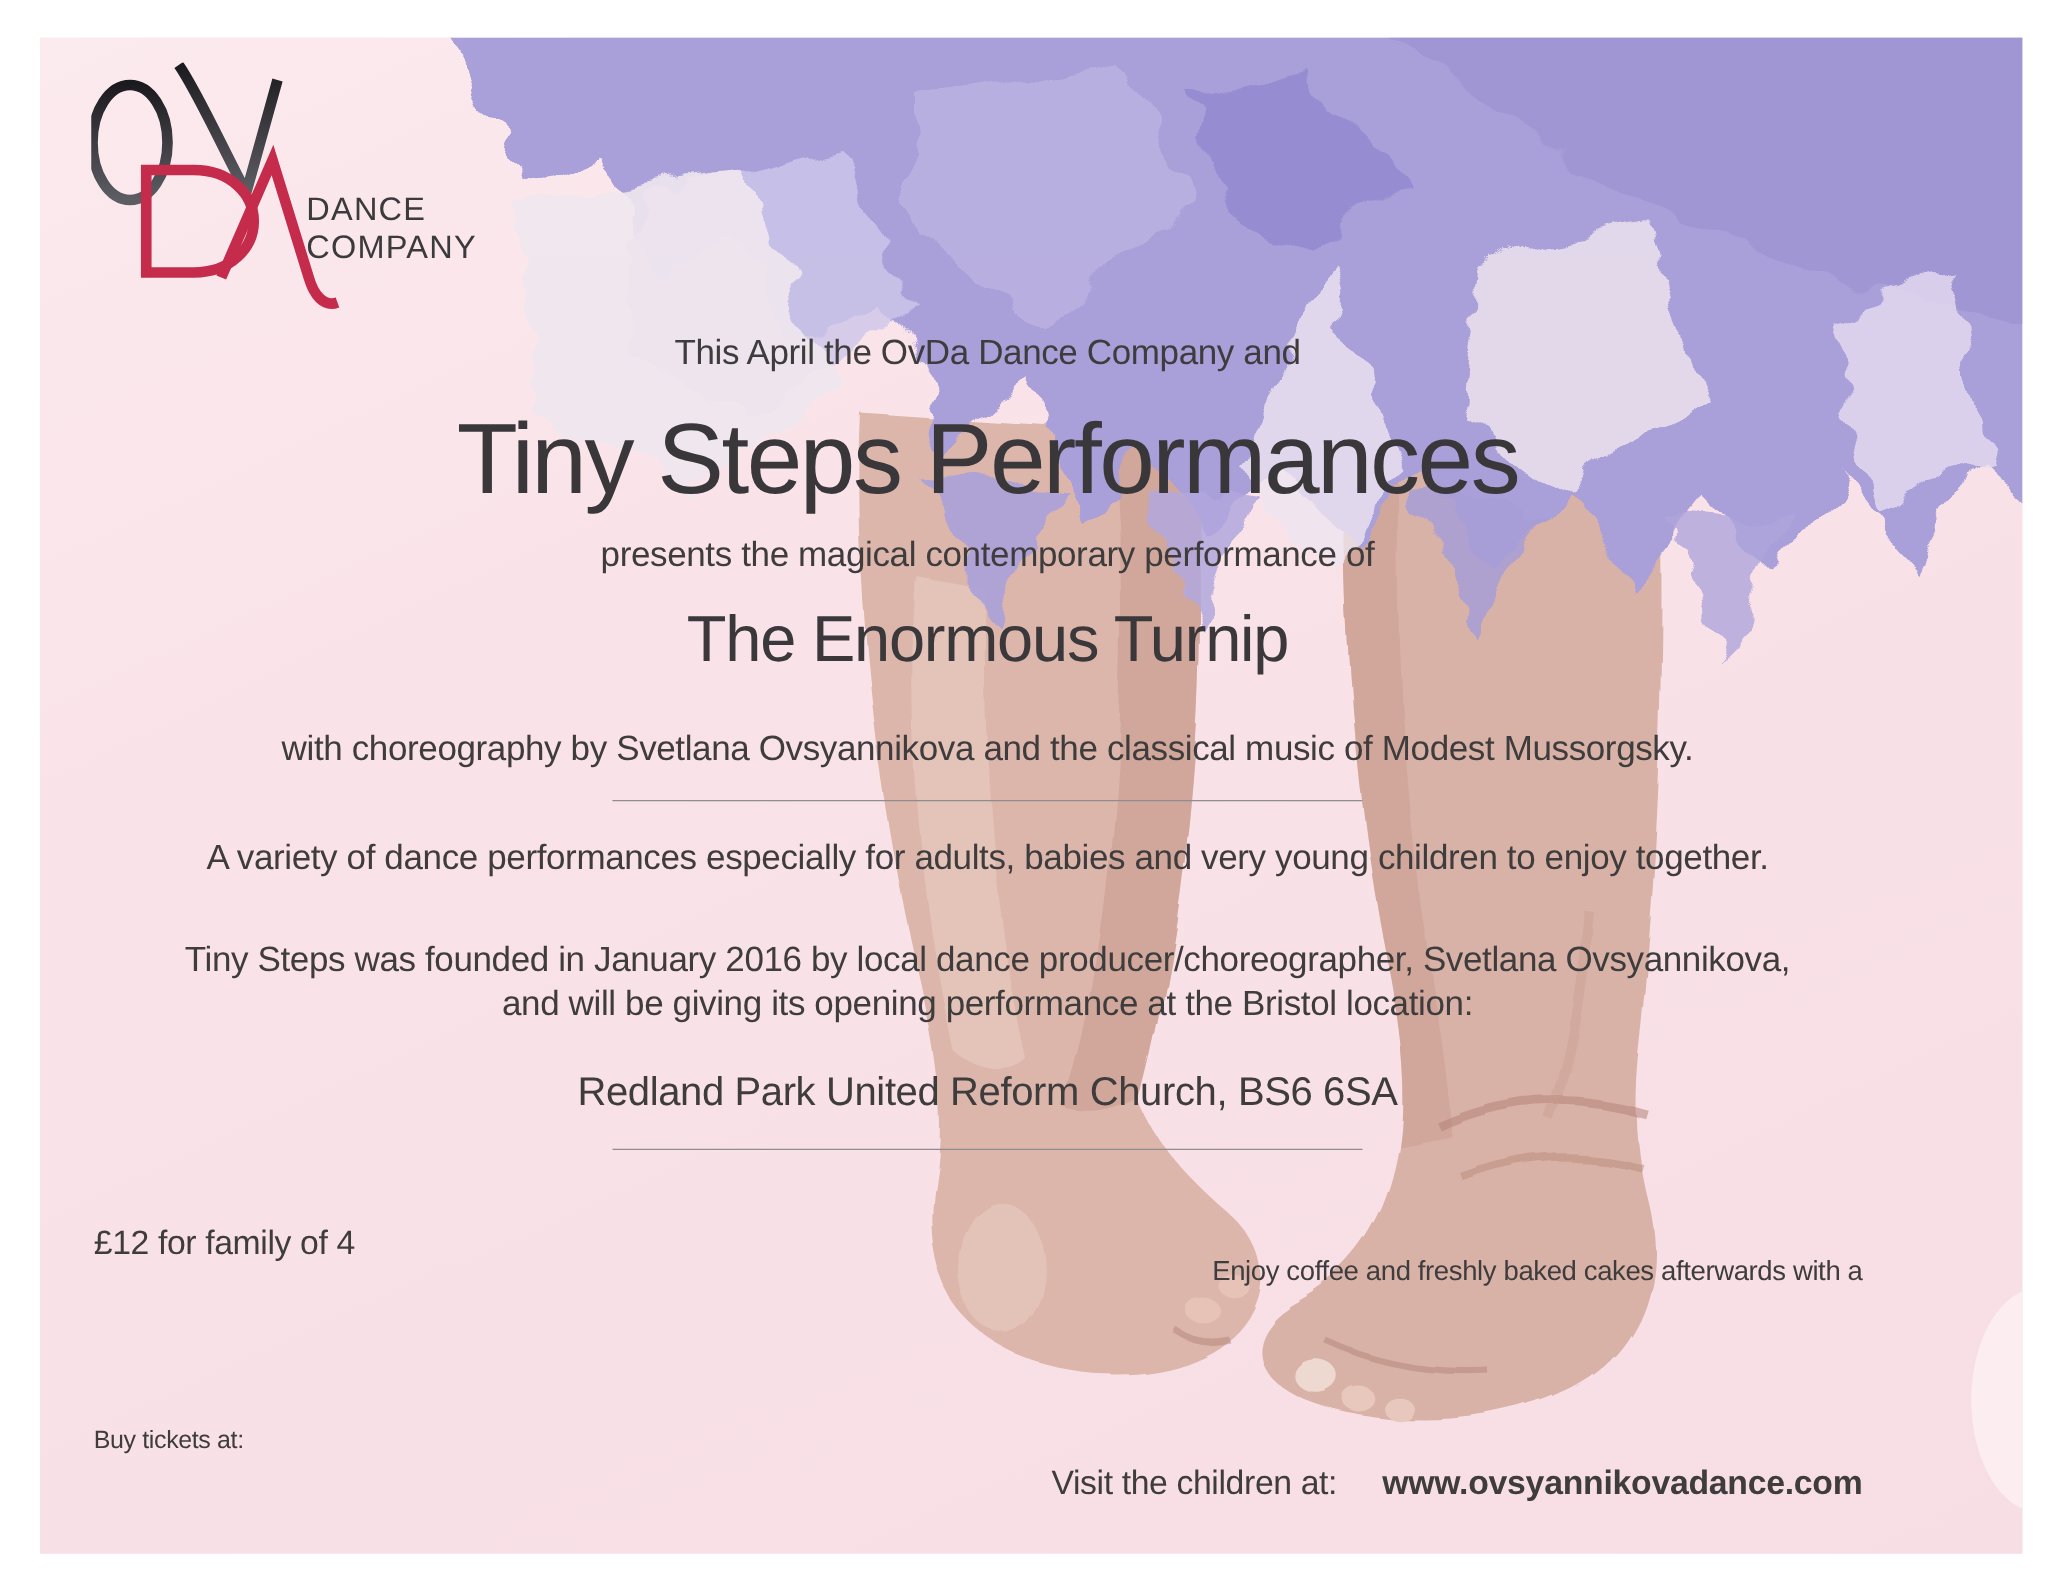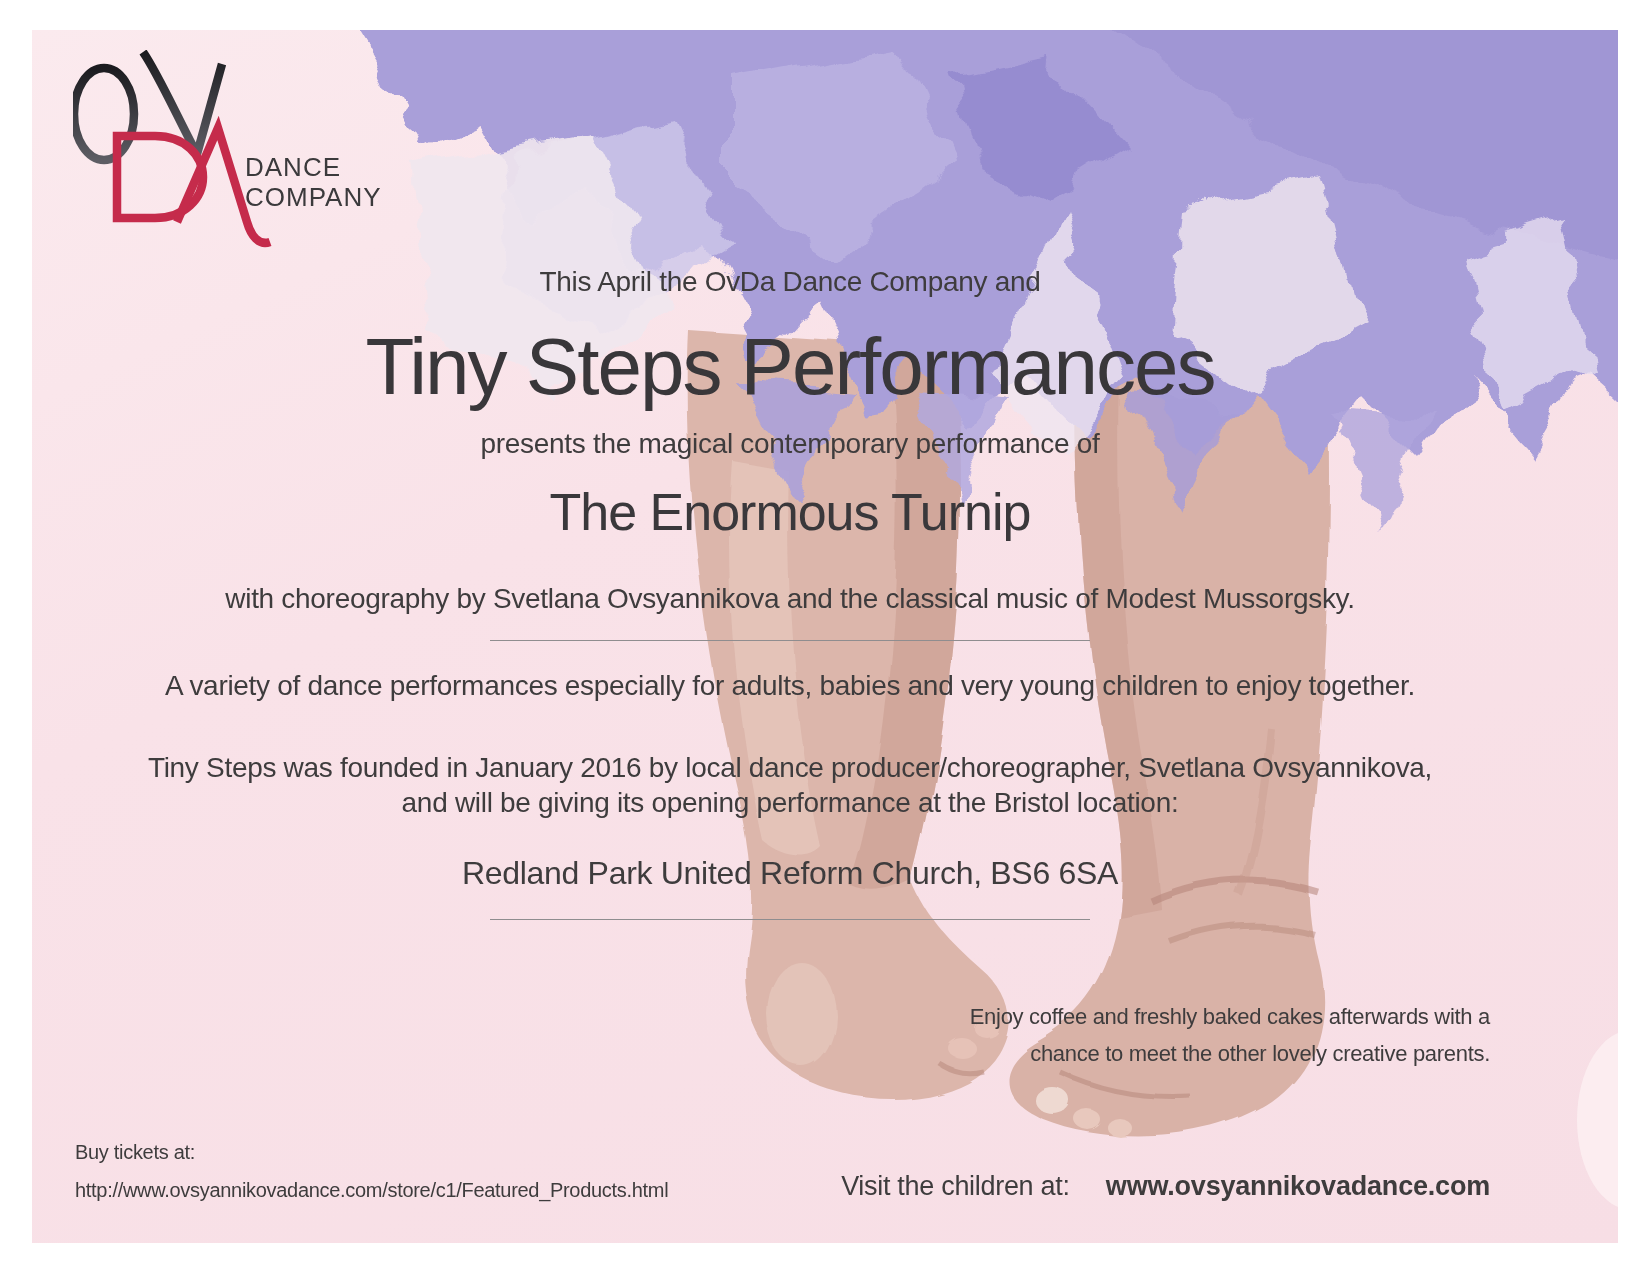--- a/index.html
+++ b/index.html
@@ -139,29 +139,28 @@
   <div class="txt cx desc1">A variety of dance performances especially for adults, babies and very young children to enjoy together.</div>
   <div class="txt cx desc2">
     <div>Tiny Steps was founded in January 2016 by local dance producer/choreographer, Svetlana Ovsyannikova,</div>
     <div>and will be giving its opening performance at the Bristol location:</div>
   </div>
   <div class="txt cx venue">Redland Park United Reform Church, BS6 6SA</div>
 
   <div class="divider div2"></div>
 
   <div class="txt prices">
+    <div>£12 for family of 4</div>
   </div>
 
   <div class="txt coffee">
     <div>Enjoy coffee and freshly baked cakes afterwards with a</div>
-    <div>chance to meet the other lovely creative parents.</div>
   </div>
 
   <div class="txt tickets">
     <div>Buy tickets at:</div>
-    <div>http://www.ovsyannikovadance.com/store/c1/Featured_Products.html</div>
   </div>
 
   <div class="txt website">
     <span>Visit the children at: </span><b>www.ovsyannikovadance.com</b>
   </div>
 
 </div>
 
 </body></html>

